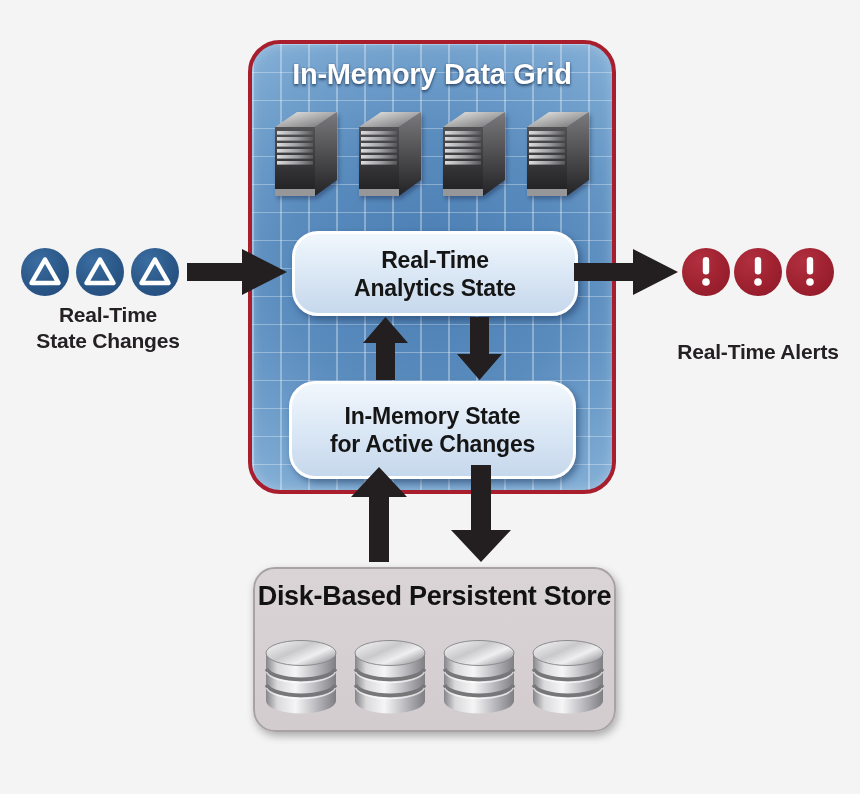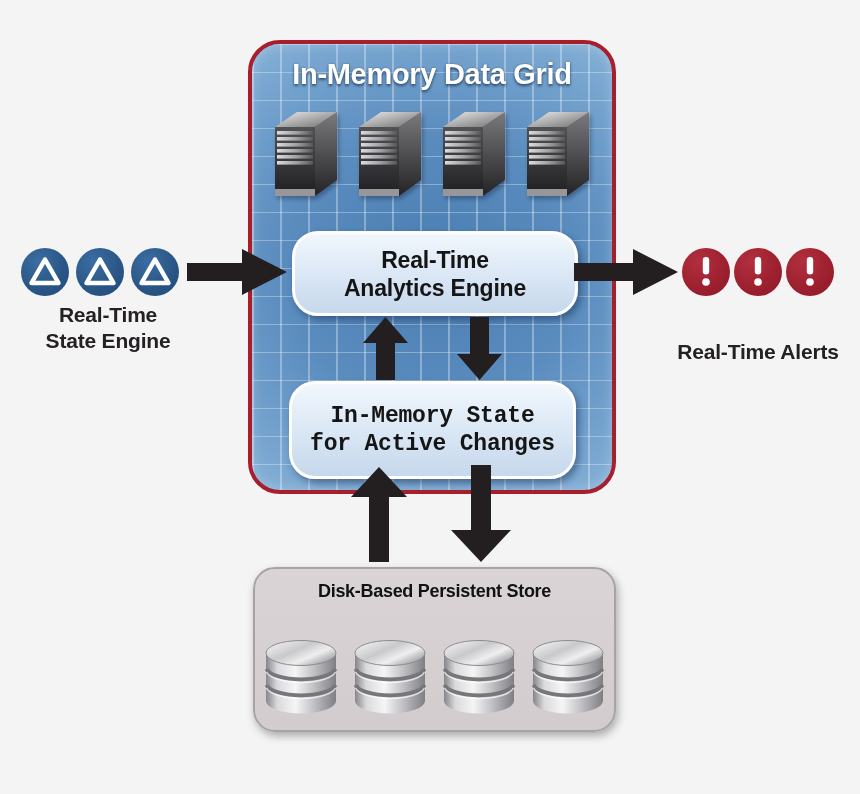--- a/index.html
+++ b/index.html
@@ -36,21 +36,21 @@
   .soft-box{
     position:absolute; box-sizing:border-box;
     border:3px solid #ffffff; border-radius:26px;
     background:linear-gradient(180deg,#f1f7fc 0%,#dde9f6 45%,#c6d8ec 100%);
     box-shadow:3px 4px 7px rgba(20,40,75,.45);
     display:flex; flex-direction:column; justify-content:center; align-items:center;
     font-size:23px; font-weight:bold; color:#151515; line-height:28px; text-align:center;
     letter-spacing:-.2px;
   }
   #analytics-box{left:292px; top:231px; width:286px; height:85px;}
-  #state-box{left:289px; top:381px; width:287px; height:98px;font-family:Liberation Mono, monospace;}
+  #state-box{left:289px; top:381px; width:287px; height:98px;}
 
   
   .arrow{position:absolute;}
   .arrow polygon{fill:#231f20;}
 
   
   .badge{
     position:absolute; width:48px; height:48px; border-radius:50%;
     display:flex; align-items:center; justify-content:center;
   }
@@ -64,21 +64,21 @@
   
   .disk-box{
     position:absolute; left:253px; top:567px; width:363px; height:165px;
     box-sizing:border-box;
     background:linear-gradient(180deg,#dad4d6 0%,#d3cccf 100%);
     border:2px solid #a8a2a5; border-radius:22px;
     box-shadow:2px 4px 8px rgba(0,0,0,.3);
   }
   .disk-title{
     position:absolute; left:0; right:0; top:12px; text-align:center;
-    font-size:18px; font-weight:bold; color:#121212; letter-spacing:-.3px;
+    font-size:27px; font-weight:bold; color:#121212; letter-spacing:-.3px;
   }
   .db-row{
     position:absolute; left:0; right:0; bottom:13px;
     display:flex; justify-content:center; gap:13px;
   }
 </style>
 </head>
 <body>
 
 <svg width="0" height="0" style="position:absolute">
@@ -167,21 +167,21 @@
           <rect x="4" y="43" width="36" height="3.6" fill="url(#gSlat)"></rect>
         <rect x="4" y="49" width="36" height="3.6" fill="url(#gSlat)"></rect>
           <rect x="4" y="55" width="36" height="3.6" fill="url(#gSlat)"></rect>
         <rect x="2" y="83" width="40" height="7" fill="#97979a"></rect>
       </svg>
     </div>
   </div>
 
   <div id="analytics-box" class="soft-box">
     <div>Real-Time</div>
-    <div>Analytics Engine</div>
+    <div>Analytics State</div>
   </div>
 
   <div id="state-box" class="soft-box">
     <div>In-Memory State</div>
     <div>for Active Changes</div>
   </div>
 
   <svg class="arrow" style="left:363px; top:317px;" width="45" height="63" viewBox="0 0 45 63">
     <polygon points="22.5,0 45,26 32,26 32,63 13,63 13,26 0,26"></polygon>
   </svg>
@@ -211,21 +211,21 @@
       <polygon points="24,11.5 37.5,35 10.5,35" fill="none" stroke="#ffffff" stroke-width="4.5" stroke-linejoin="round"></polygon>
     </svg>
   </div>
 
   <svg class="arrow" style="left:187px; top:249px;" width="101" height="46" viewBox="0 0 101 46">
     <polygon points="0,14 55,14 55,0 100,23 55,46 55,32 0,32"></polygon>
   </svg>
 
   <div class="side-label" style="left:13px; top:302px; width:190px;">
     <div>Real-Time</div>
-    <div>State Engine</div>
+    <div>State Changes</div>
   </div>
 
   <svg class="arrow" style="left:574px; top:249px;" width="105" height="46" viewBox="0 0 105 46">
     <polygon points="0,14 59,14 59,0 104,23 59,46 59,32 0,32"></polygon>
   </svg>
 
   <div class="badge alert" style="left:682px; top:248px;">
     <svg width="48" height="48" viewBox="0 0 48 48">
       <rect x="20.8" y="9" width="6.4" height="17.5" rx="3.2" fill="#ffffff"></rect>
       <circle cx="24" cy="34" r="3.8" fill="#ffffff"></circle>

